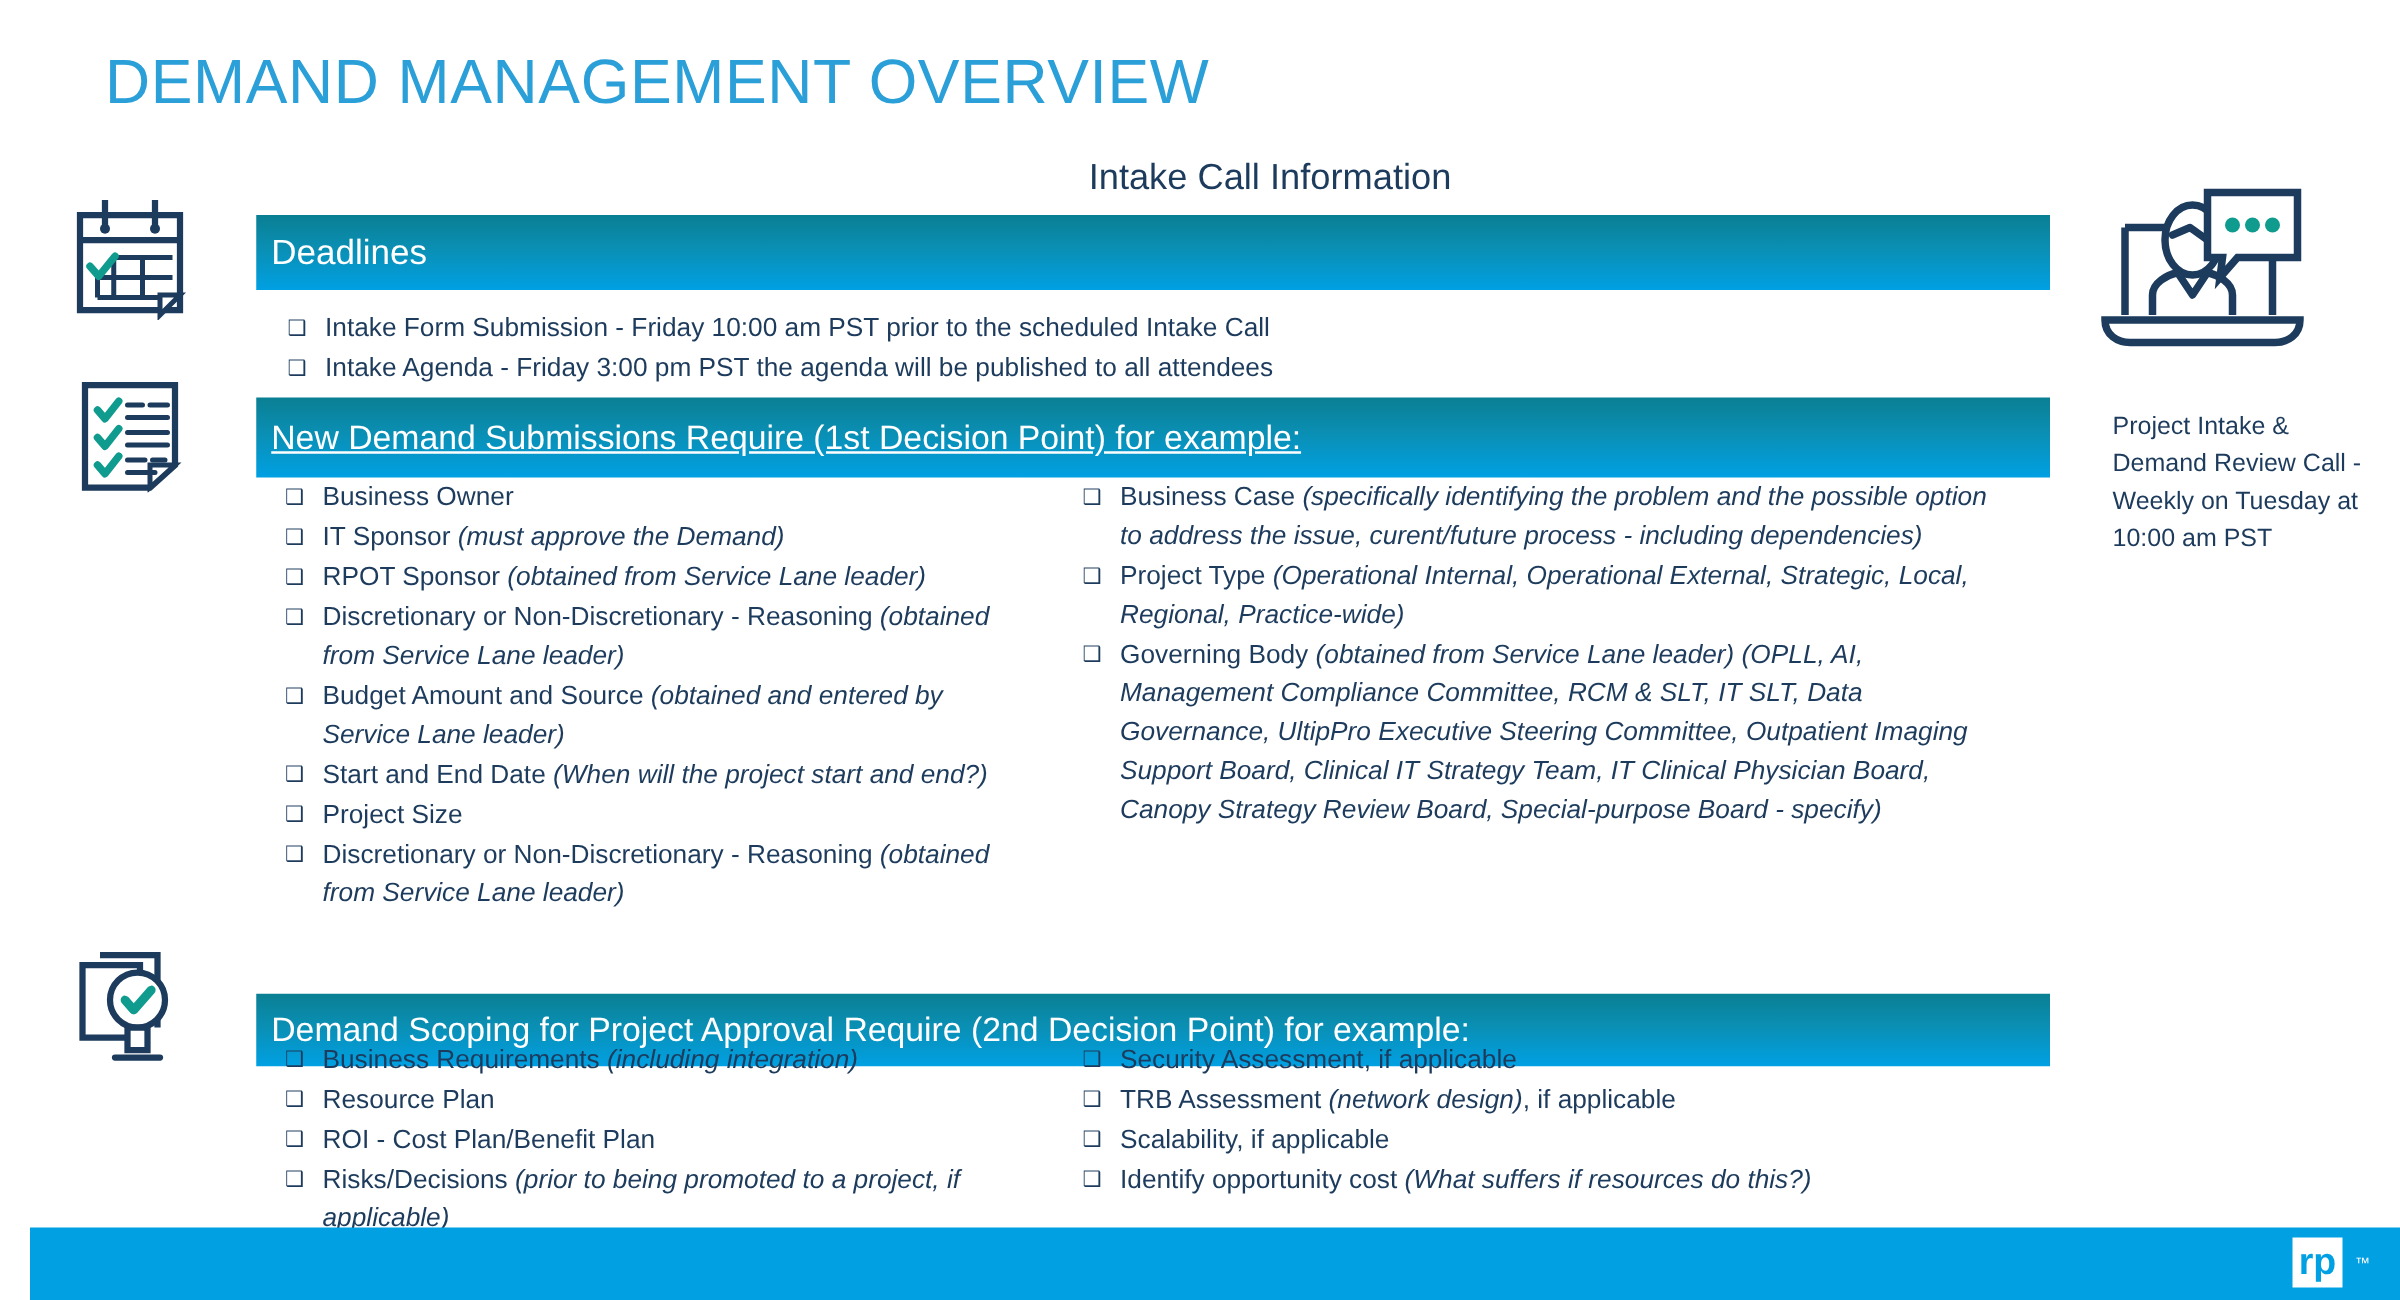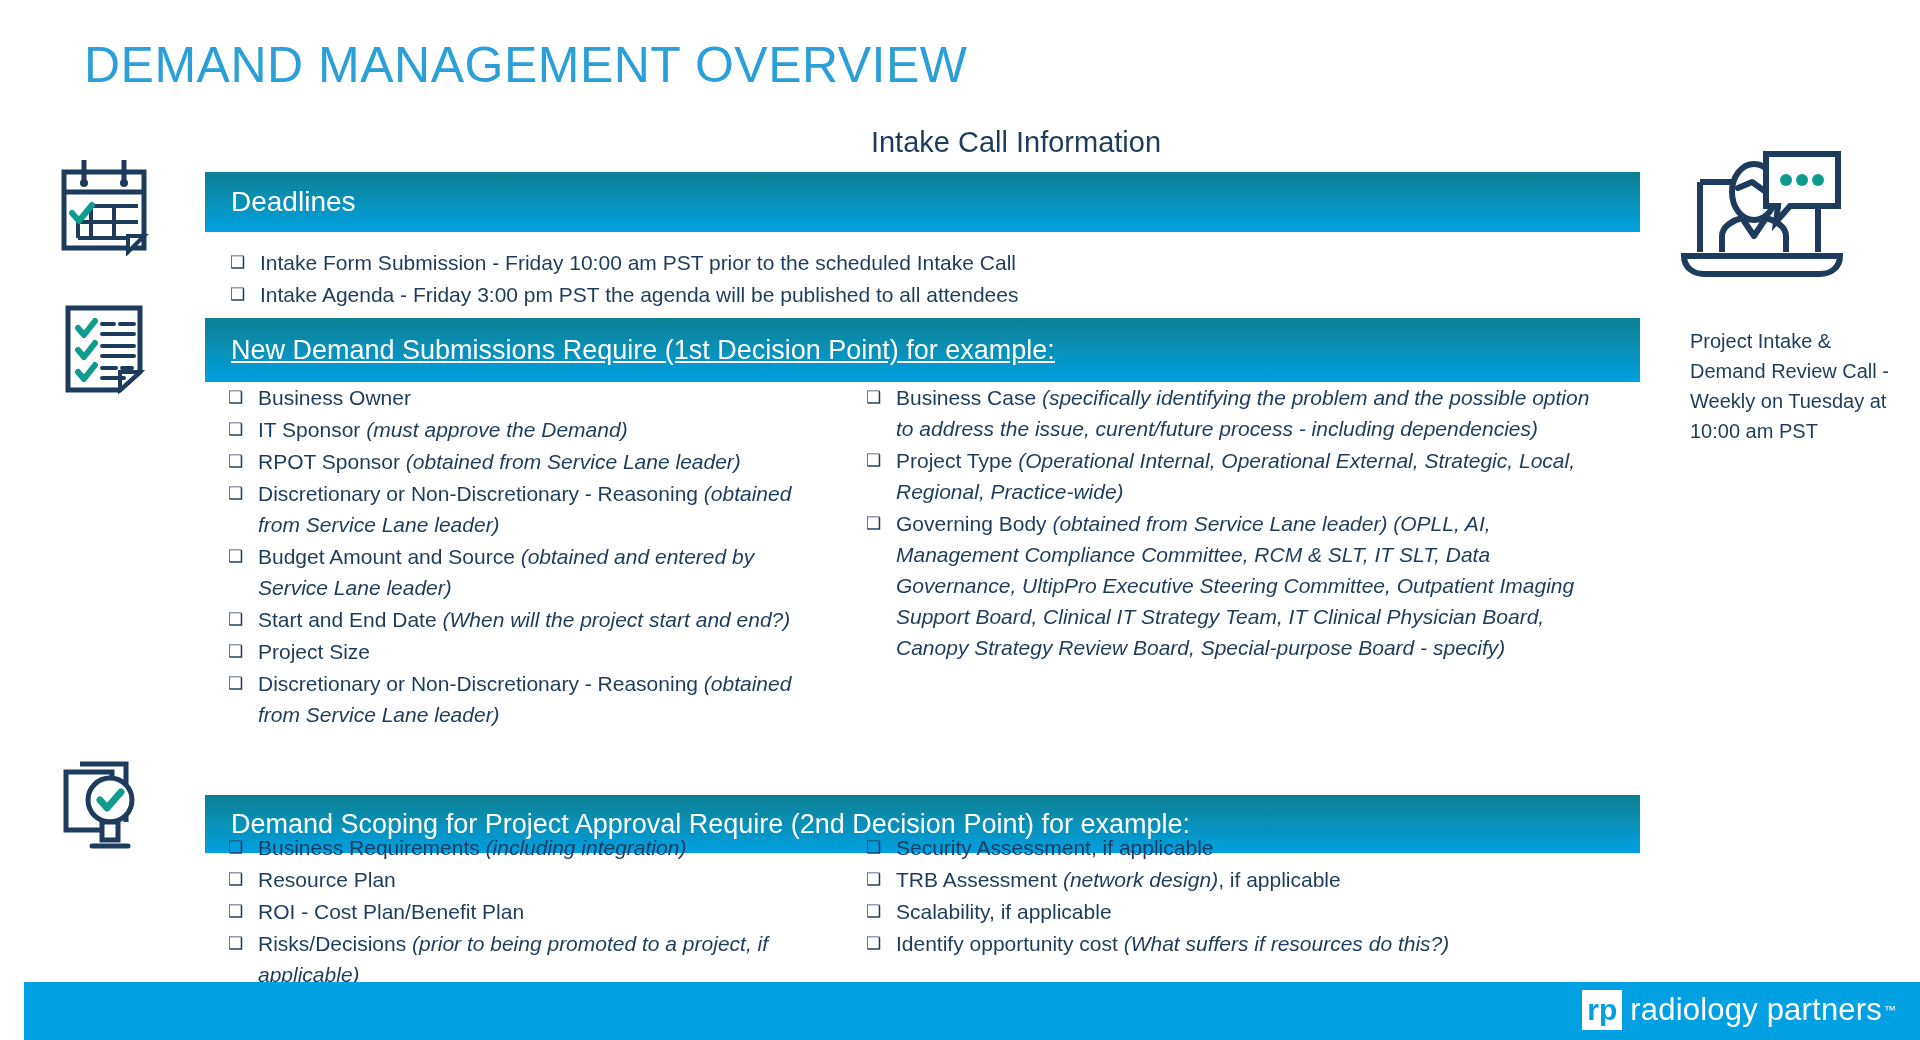--- a/index.html
+++ b/index.html
@@ -30,21 +30,21 @@
   }
 
   
   .bar{
     position:absolute;
     background:linear-gradient(180deg,#0a7f93 0%,#0a8fb4 45%,#00a0e3 100%);
     display:flex;align-items:center;
     color:#ffffff;
   }
   .bar-label{
-    padding-left:26px;
+    padding-left:12px;
     font-size:27px;
     line-height:30px;
     white-space:nowrap;
   }
   #bar-deadlines{left:205px;top:172px;width:1435px;height:60px;}
   #bar-newdemand{left:205px;top:318px;width:1435px;height:64px;text-decoration:underline;}
   #bar-scoping{left:205px;top:795px;width:1435px;height:58px;}
   #bar-deadlines .bar-label{font-size:28px;}
 
   
@@ -277,18 +277,17 @@
       <circle cx="140" cy="32" r="6" fill="#0f9b8e"></circle>
     </svg>
   </div>
   <div class="sidebar-note">Project Intake &amp; Demand Review Call - Weekly on Tuesday at 10:00 am PST</div>
 
   <div class="footer">
     <div class="logo">
       <span class="logo-mark">
         <span>rp</span>
       </span>
-      <span class="logo-text">radiology partners</span>
       <span class="logo-tm">™</span>
     </div>
   </div>
 
 </div>
 
 </body></html>

